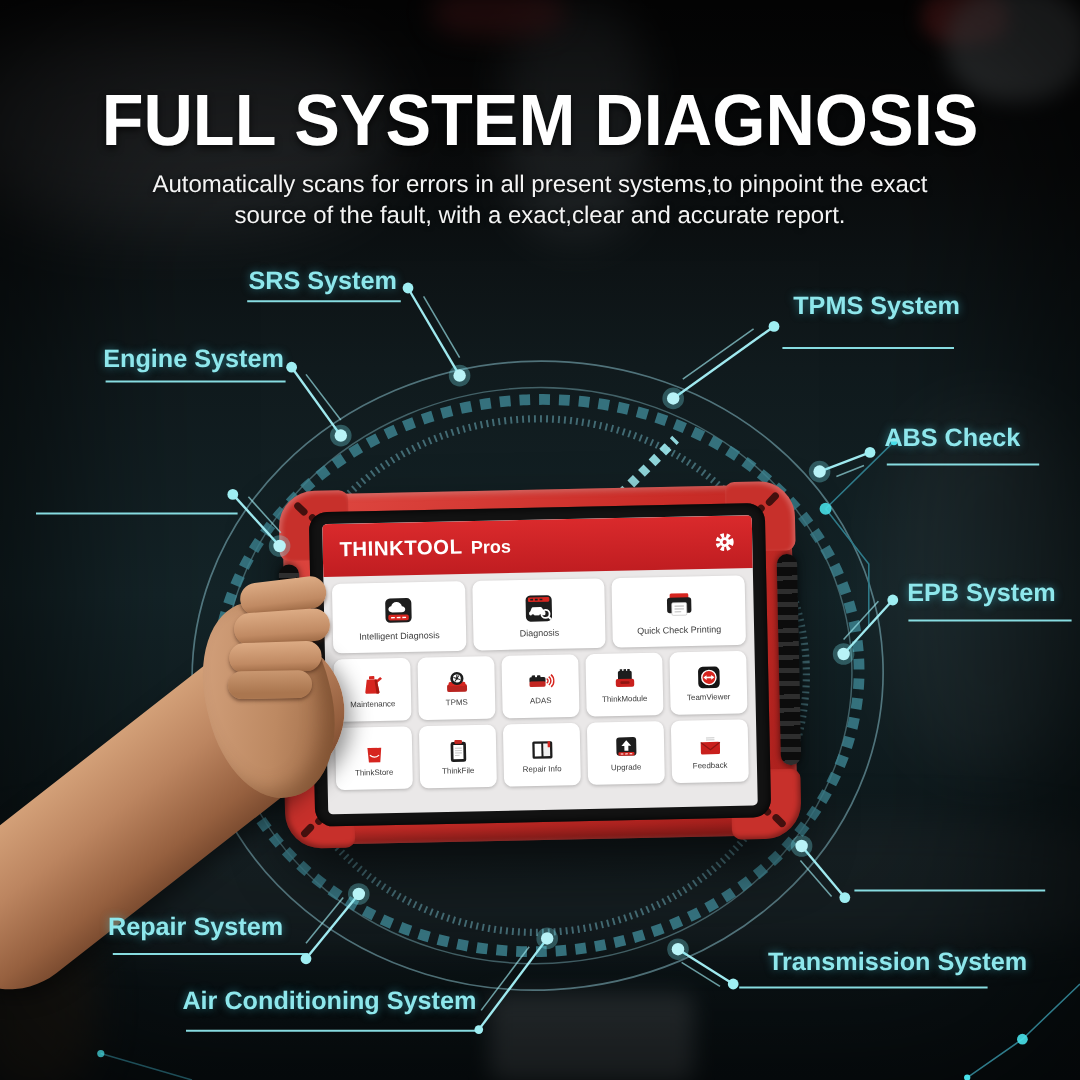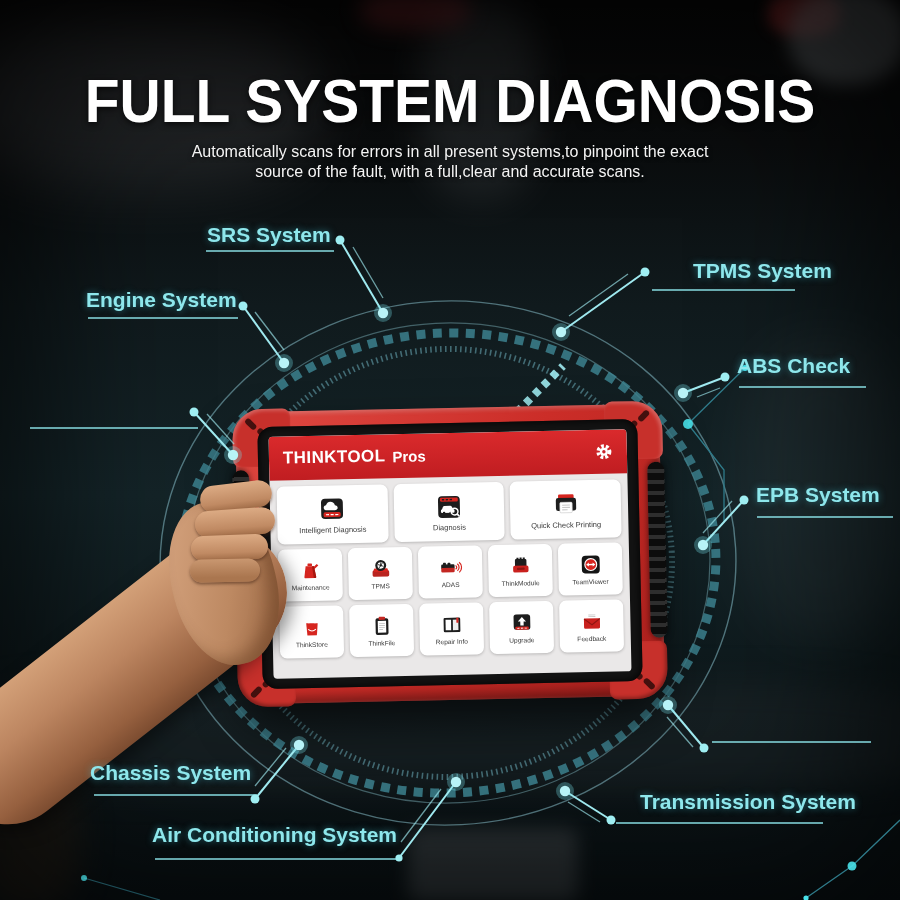--- a/index.html
+++ b/index.html
@@ -82,35 +82,35 @@
   .row2 .card,.row3 .card{height:52px;}
   .ic-lg{width:28px;height:28px;} .ic-sm{width:23px;height:23px;}
   .app-label{font-size:7.5px;color:#3a3a3a;white-space:nowrap;}
   .row2 .app-label,.row3 .app-label{font-size:6.6px;}
 
   
   .co-layer{position:absolute;inset:0;z-index:4;pointer-events:none;}
   .callout{position:absolute;font-weight:bold;font-size:21px;color:#8ee7ec;white-space:nowrap;
            text-shadow:0 0 7px rgba(70,210,230,.5);line-height:1.1;}
   .co-srs{left:207px;top:223px;}
-  .co-tpms{left:661px;top:259px;margin-left:32px;}
+  .co-tpms{left:661px;top:244px;}
   .co-engine{left:86px;top:288px;}
   .co-abs{left:737px;top:354px;}
   .co-steering{left:27px;top:395px;}
   .co-epb{left:756px;top:483px;}
   .co-security{left:710px;top:707px;}
   .co-chassis{left:90px;top:761px;}
   .co-transmission{left:640px;top:790px;}
   .co-aircond{left:152px;top:823px;}
 
   
   .headline{position:absolute;left:0;top:30px;width:100%;text-align:center;z-index:5;margin-top:38px;}
   .title{font-size:57px;font-weight:bold;color:#fff;letter-spacing:0px;transform:scaleY(1.06);
          text-shadow:0 2px 6px rgba(0,0,0,.7);}
-  .subtitle{margin-top:8px;font-size:16px;color:#f4f4f4;line-height:1.28;
+  .subtitle{margin-top:8px;font-size:20px;color:#f4f4f4;line-height:1.28;
             text-shadow:0 1px 4px rgba(0,0,0,.7);}
 </style>
 </head>
 <body>
 
 <div class="bg">
   <div class="blob bg-glass"></div>
   <div class="blob bg-pillar"></div>
   <div class="blob bg-redobj"></div>
   <div class="blob bg-redtop"></div>
@@ -417,24 +417,24 @@
         <circle cx="255" cy="799" r="4.5"></circle>
         <circle cx="611" cy="820" r="4.5"></circle>
       <circle cx="399" cy="858" r="3.6"></circle>
     </g>
   </svg>
   <div class="callout co-srs">SRS System</div>
   <div class="callout co-tpms">TPMS System</div>
   <div class="callout co-engine">Engine System</div>
   <div class="callout co-abs">ABS Check</div>
   <div class="callout co-epb">EPB System</div>
-  <div class="callout co-chassis">Chassis System</div>
+  <div class="callout co-chassis">Repair System</div>
   <div class="callout co-transmission">Transmission System</div>
   <div class="callout co-aircond">Air Conditioning System</div>
 </div>
 
 <div class="headline">
   <div class="title">FULL SYSTEM DIAGNOSIS</div>
   <div class="subtitle">
     <div>Automatically scans for errors in all present systems,to pinpoint the exact</div>
-    <div>source of the fault, with a full,clear and accurate scans.</div>
+    <div>source of the fault, with a exact,clear and accurate report.</div>
   </div>
 </div>
 
 </body></html>

